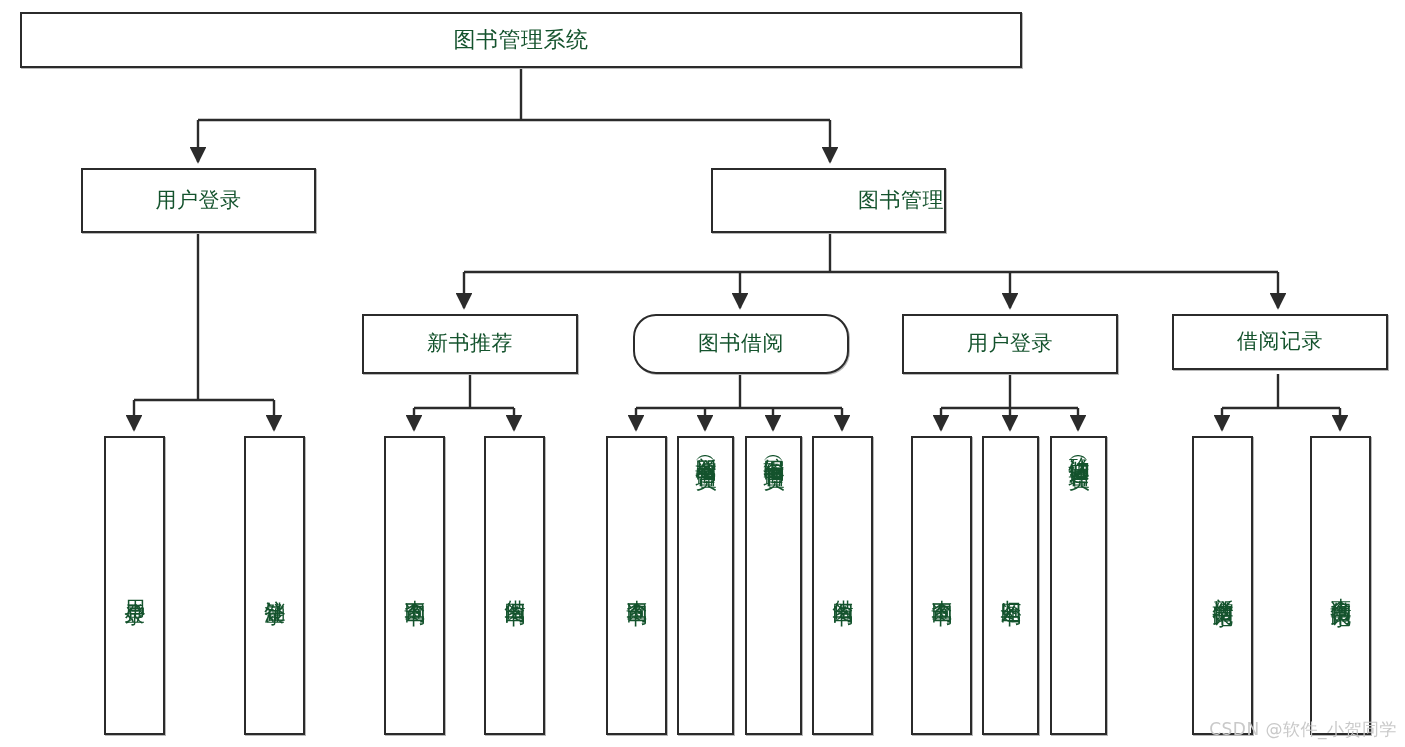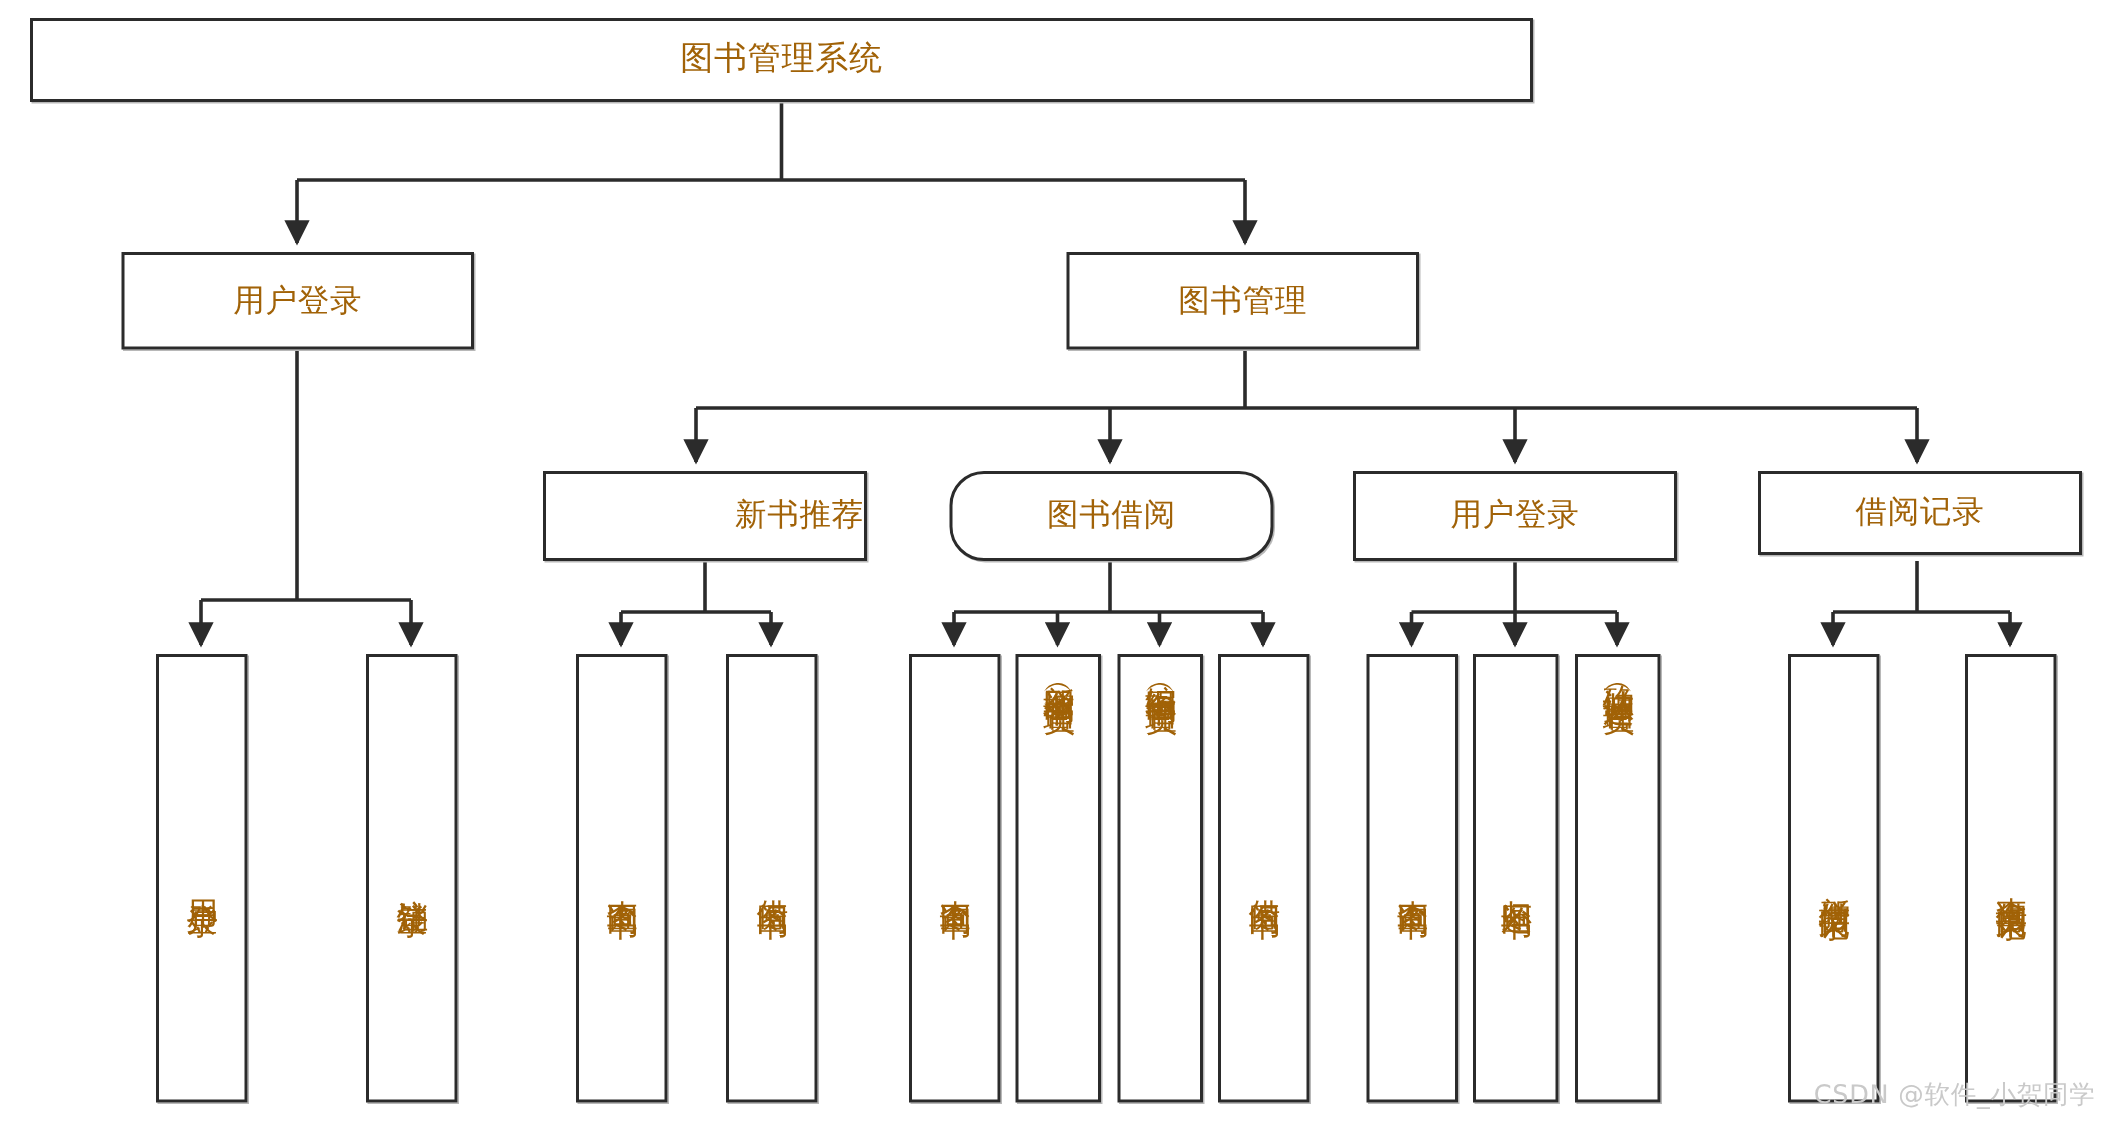--- a/index.html
+++ b/index.html
@@ -32,21 +32,21 @@
     box-sizing: border-box;
     background: #ffffff;
     border: 2px solid #2b2b2b;
     box-shadow: 1px 1px 0 0 #b8b8b8;
     display: flex;
     align-items: center;
     justify-content: center;
     z-index: 2;
   }
   .node-label {
-    color: #a16207;
+    color: #14532d;
     line-height: 1.12;
     text-align: center;
     white-space: pre;
     letter-spacing: 0.5px;
   }
   .node.horizontal .node-label {
     font-size: 21px;
   }
   .node.root .node-label {
     font-size: 22px;
@@ -132,25 +132,25 @@
     </g>
   </svg>
 
   <div class="node root horizontal" style="left:20px; top:12px; width:1002px; height:56px;">
     <span class="node-label">图书管理系统</span>
   </div>
 
   <div class="node horizontal" style="left:81px; top:168px; width:235px; height:65px;">
     <span class="node-label">用户登录</span>
   </div>
-  <div class="node horizontal" style="left:711px; top:168px; width:235px; height:65px;">
+  <div class="node horizontal" style="left:711px; top:168px; width:235px; height:65px;justify-content:flex-end;">
     <span class="node-label">图书管理</span>
   </div>
 
-  <div class="node horizontal" style="left:362px; top:314px; width:216px; height:60px;justify-content:flex-end;">
+  <div class="node horizontal" style="left:362px; top:314px; width:216px; height:60px;">
     <span class="node-label">新书推荐</span>
   </div>
   <div class="node horizontal" style="left:633px; top:314px; width:216px; height:60px;border-radius:23px;">
     <span class="node-label">图书借阅</span>
   </div>
   <div class="node horizontal" style="left:902px; top:314px; width:216px; height:60px;">
     <span class="node-label">用户登录</span>
   </div>
   <div class="node horizontal" style="left:1172px; top:314px; width:216px; height:56px;">
     <span class="node-label">借阅记录</span>

